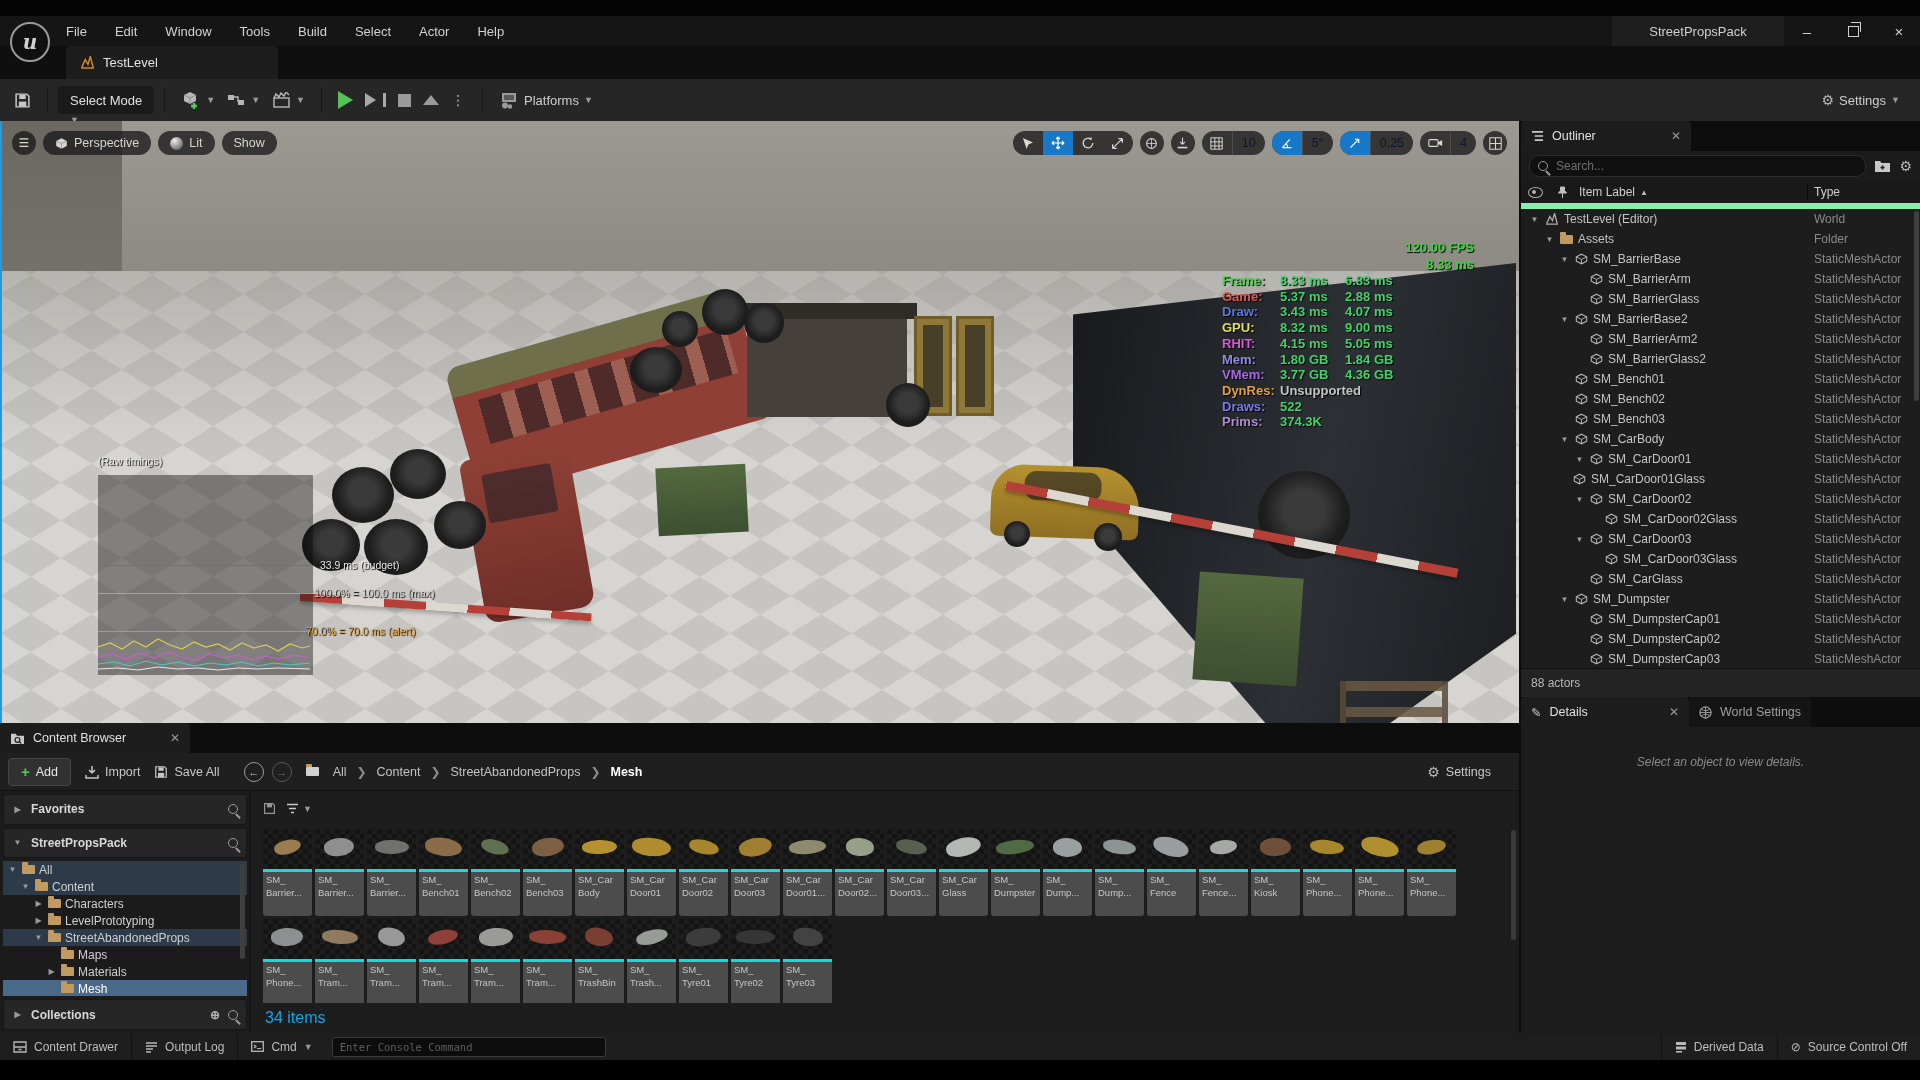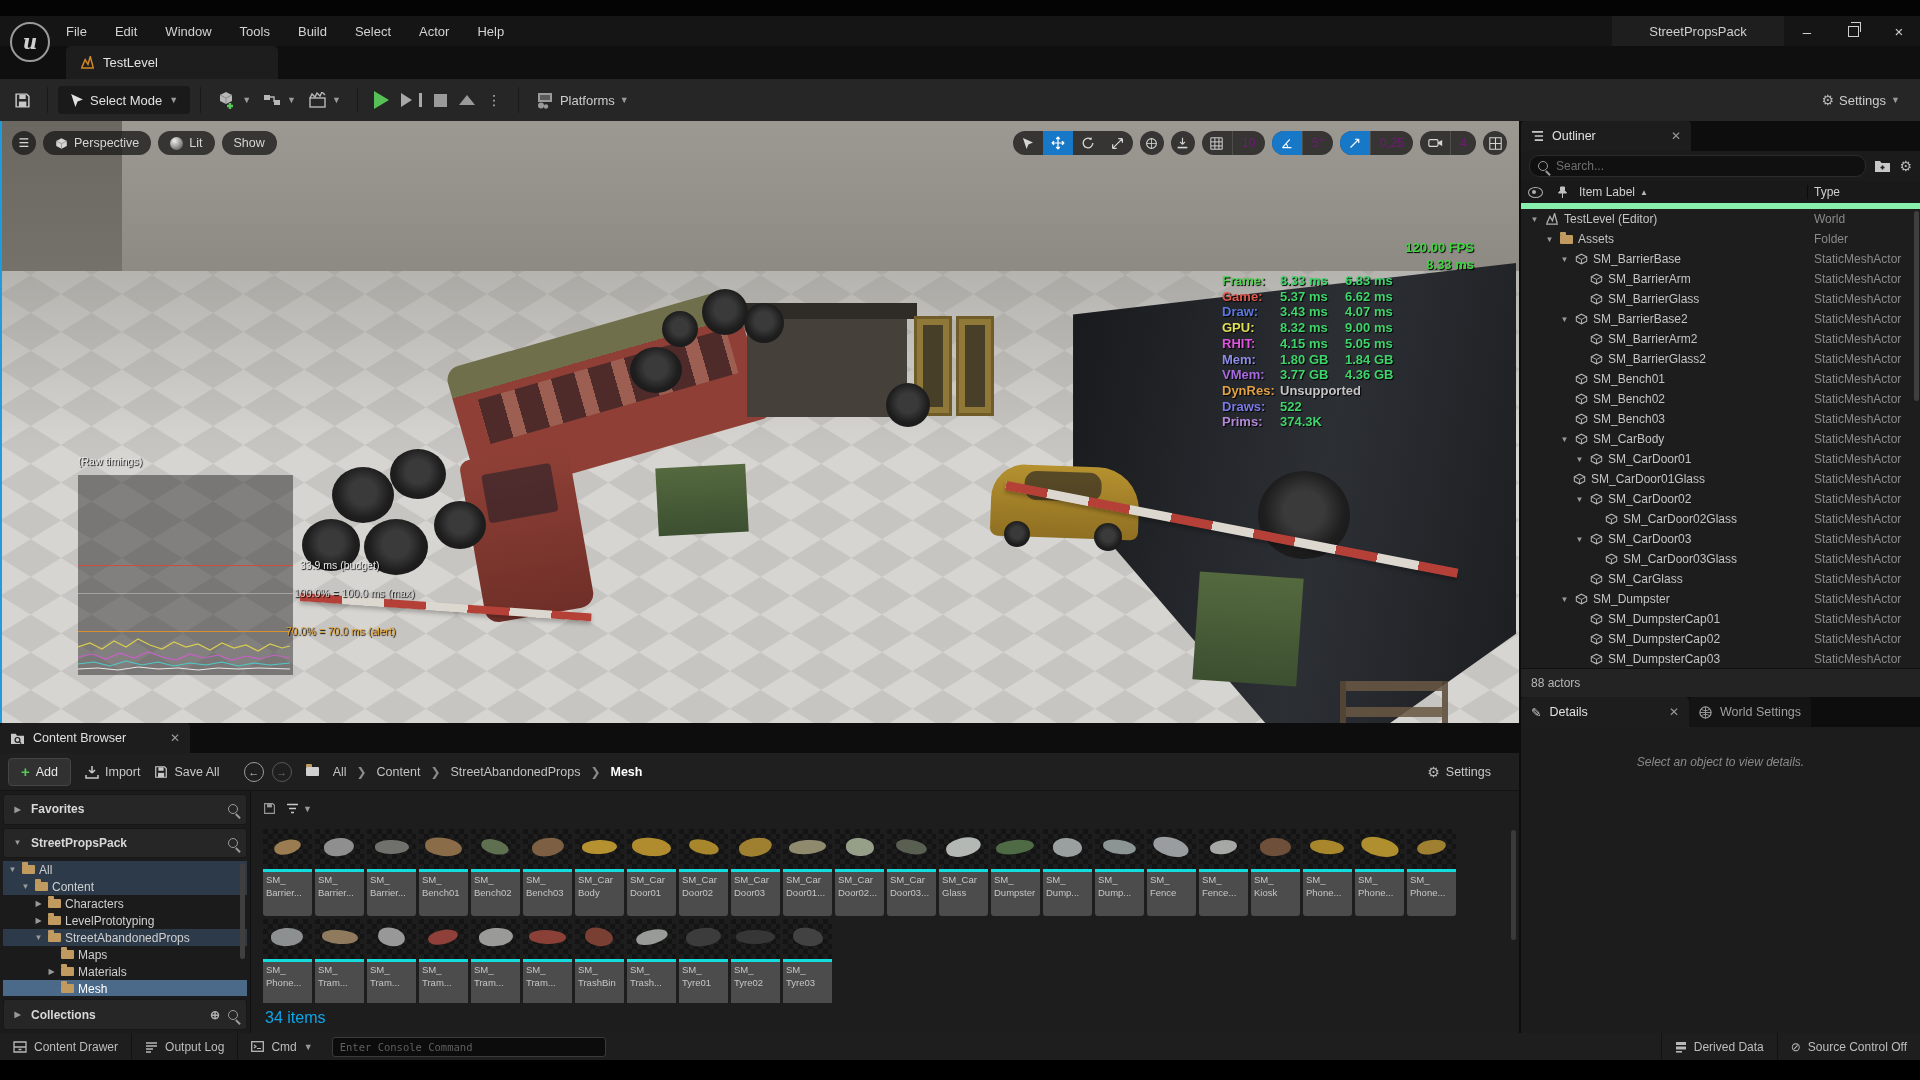--- a/index.html
+++ b/index.html
@@ -20,21 +20,21 @@
   .win-btns span{width:26px;text-align:center;font-size:15px;}
   .restore i{display:inline-block;width:9px;height:9px;border:1.5px solid #cfcfcf;position:relative;}
   .restore i:before{content:"";position:absolute;left:2px;top:-5px;width:9px;height:9px;border:1.5px solid #cfcfcf;border-bottom:none;border-left:none;}
   .tabrow{position:absolute;left:0;top:46px;width:1920px;height:33px;background:#0f0f0f;}
   .level-tab{position:absolute;left:66px;top:0;width:212px;height:33px;background:#1d1d1d;border-radius:5px 5px 0 0;
              display:flex;align-items:center;gap:8px;padding-left:14px;box-sizing:border-box;font-size:13px;color:#e2e2e2;}
   
   .toolbar{position:absolute;left:0;top:79px;width:1920px;height:42px;background:#262626;display:flex;align-items:center;}
   .tb-sep{width:1px;height:26px;background:#191919;margin:0 10px;}
   .tb-btn{display:flex;align-items:center;gap:5px;color:#cdcdcd;padding:0 6px;}
-  .pill-btn{background:#1a1a1a;border-radius:4px;height:28px;display:flex;align-items:center;gap:7px;padding:0 12px;font-size:13px;color:#e0e0e0;}
+  .pill-btn{background:#1a1a1a;border-radius:4px;height:28px;display:flex;align-items:flex-start;gap:7px;padding:0 12px;font-size:13px;color:#e0e0e0;flex-direction:column;}
   .chev{font-size:9px;color:#9a9a9a;}
   .play-tri{width:0;height:0;border-left:15px solid #56c156;border-top:9px solid transparent;border-bottom:9px solid transparent;}
   .step-tri{width:0;height:0;border-left:11px solid #a8a8a8;border-top:7px solid transparent;border-bottom:7px solid transparent;position:relative;}
   .step-bar{width:3px;height:14px;background:#a8a8a8;margin-left:2px;}
   .stop-sq{width:13px;height:13px;background:#9a9a9a;}
   .eject{width:0;height:0;border-bottom:10px solid #9a9a9a;border-left:8px solid transparent;border-right:8px solid transparent;}
   .dots{color:#b8b8b8;font-size:14px;letter-spacing:1px;}
   .spacer{flex:1;}
   
   .viewport{position:absolute;left:0;top:121px;width:1519px;height:602px;overflow:hidden;background:#b9b6b2;border-left:2px solid #1f9bde;box-sizing:border-box;}
@@ -68,35 +68,35 @@
         transform-origin:left center;box-shadow:0 3px 4px rgba(0,0,0,.25);}
   .ladder{position:absolute;left:1338px;top:560px;width:96px;height:145px;
         background:repeating-linear-gradient(#6a5844 0 10px,transparent 10px 26px);border-left:6px solid #5a4a38;border-right:6px solid #5a4a38;opacity:.85;}
   
   .vp-bar{position:absolute;left:10px;top:10px;display:flex;gap:7px;align-items:center;z-index:20;}
   .vp-pill{height:24px;border-radius:12px;background:rgba(25,25,25,.78);display:flex;align-items:center;gap:6px;
            padding:0 12px;color:#d5d5d5;font-size:12.5px;}
   .vp-round{width:24px;height:24px;border-radius:50%;background:rgba(25,25,25,.78);display:flex;align-items:center;justify-content:center;color:#d5d5d5;}
   .vp-bar-r{position:absolute;right:12px;top:10px;display:flex;gap:7px;align-items:center;z-index:20;}
   .seg{display:flex;height:24px;border-radius:12px;overflow:hidden;background:rgba(25,25,25,.78);}
-  .seg>div{width:30px;display:flex;align-items:center;justify-content:center;color:#701a75;}
+  .seg>div{width:30px;display:flex;align-items:center;justify-content:center;color:#0f172a;}
   .seg .on{background:#1878c8;color:#fff;}
   .seg .lbl{width:auto;padding:0 9px;font-size:12.5px;border-left:1px solid rgba(255,255,255,.12);}
   .sphere{width:13px;height:13px;border-radius:50%;background:radial-gradient(circle at 35% 30%,#eee,#777 70%);}
   
   .fps-block{position:absolute;left:1372px;top:118px;width:100px;text-align:right;z-index:15;
              color:#3fd43f;font-weight:bold;font-size:13px;line-height:17px;text-shadow:1px 1px 1px #000;}
   .stats{position:absolute;left:1220px;top:152px;z-index:15;font-size:13px;font-weight:bold;line-height:15.7px;text-shadow:1px 1px 1px #000;}
   .stat-row{display:flex;}
   .stat-row .sl{width:58px;}
   .stat-row .v1{width:65px;color:#3fd46a;}
   .stat-row .v2{width:65px;color:#3fd46a;}
   .stat-row .muted{color:#c4c4c4;}
   
-  .graph{position:absolute;left:76px;top:334px;width:400px;height:240px;z-index:14;font-size:10.5px;}
+  .graph{position:absolute;left:96px;top:334px;width:400px;height:240px;z-index:14;font-size:10.5px;}
   .graph .g-title{color:#e8e8e8;text-shadow:1px 1px 1px #000;}
   .g-box{position:absolute;left:0;top:20px;width:215px;height:200px;background:rgba(12,12,12,.42);}
   .g-line{position:absolute;height:1px;}
   .g-lab{position:absolute;white-space:nowrap;text-shadow:1px 1px 1px #000;text-align:right;}
   .g-squig{position:absolute;left:0;bottom:2px;}
   
   .right-panel{position:absolute;left:1521px;top:121px;width:399px;height:912px;background:#1c1c1c;}
   .ptabbar{height:30px;background:#0d0d0d;display:flex;align-items:flex-end;}
   .ptab{height:30px;background:#1d1d1d;display:flex;align-items:center;gap:8px;padding:0 10px;font-size:12.5px;color:#e0e0e0;border-radius:4px 4px 0 0;}
   .ptab.inactive{background:#141414;color:#9f9f9f;}
@@ -428,21 +428,21 @@
 
     <div class="stats" id="stats-list">
         <div class="stat-row">
           <span class="sl" style="color:#52d452">Frame:</span>
           <span class="v1">8.33 ms</span>
           <span class="v2">6.83 ms</span>
         </div>
         <div class="stat-row">
           <span class="sl" style="color:#e05a4e">Game:</span>
           <span class="v1">5.37 ms</span>
-          <span class="v2">6.62 ms</span>
+          <span class="v2">2.88 ms</span>
         </div>
         <div class="stat-row">
           <span class="sl" style="color:#5a78e0">Draw:</span>
           <span class="v1">3.43 ms</span>
           <span class="v2">4.07 ms</span>
         </div>
         <div class="stat-row">
           <span class="sl" style="color:#e0e054">GPU:</span>
           <span class="v1">8.32 ms</span>
           <span class="v2">9.00 ms</span>

